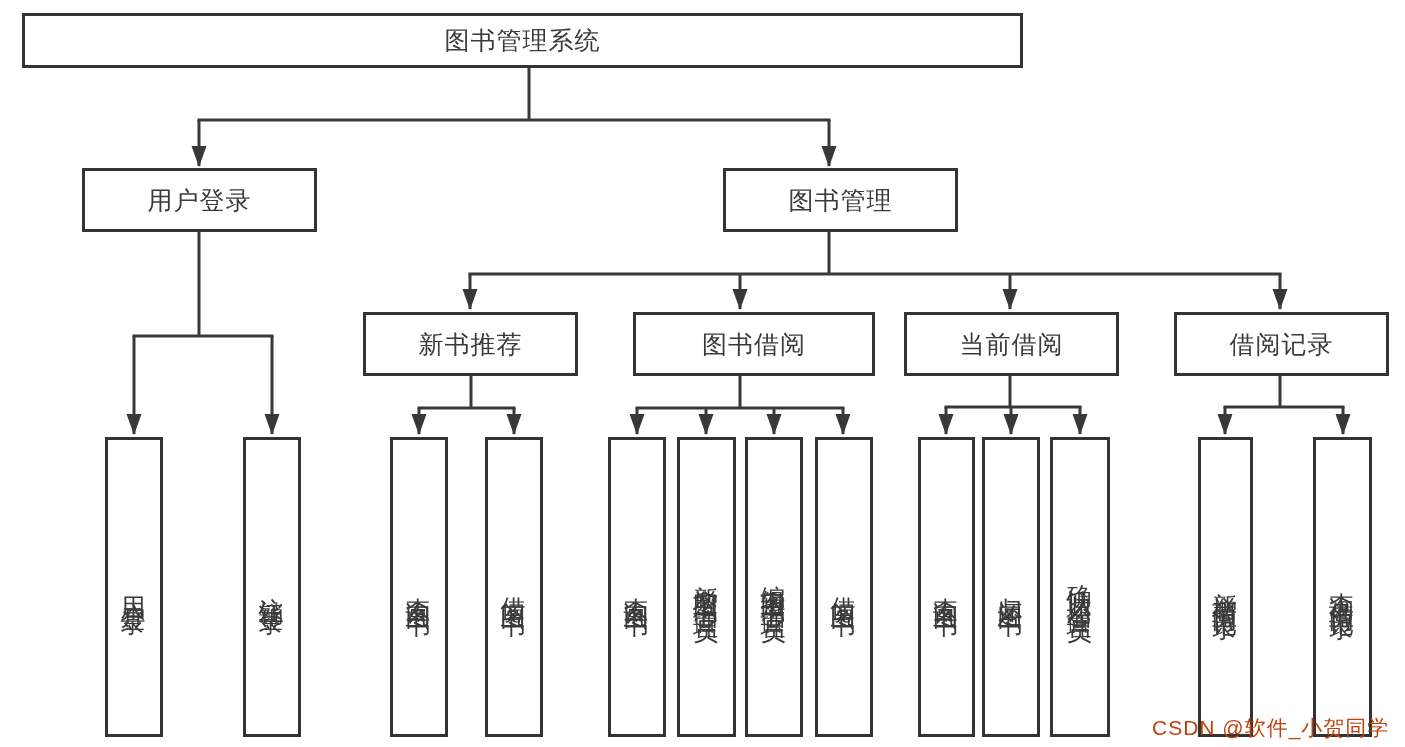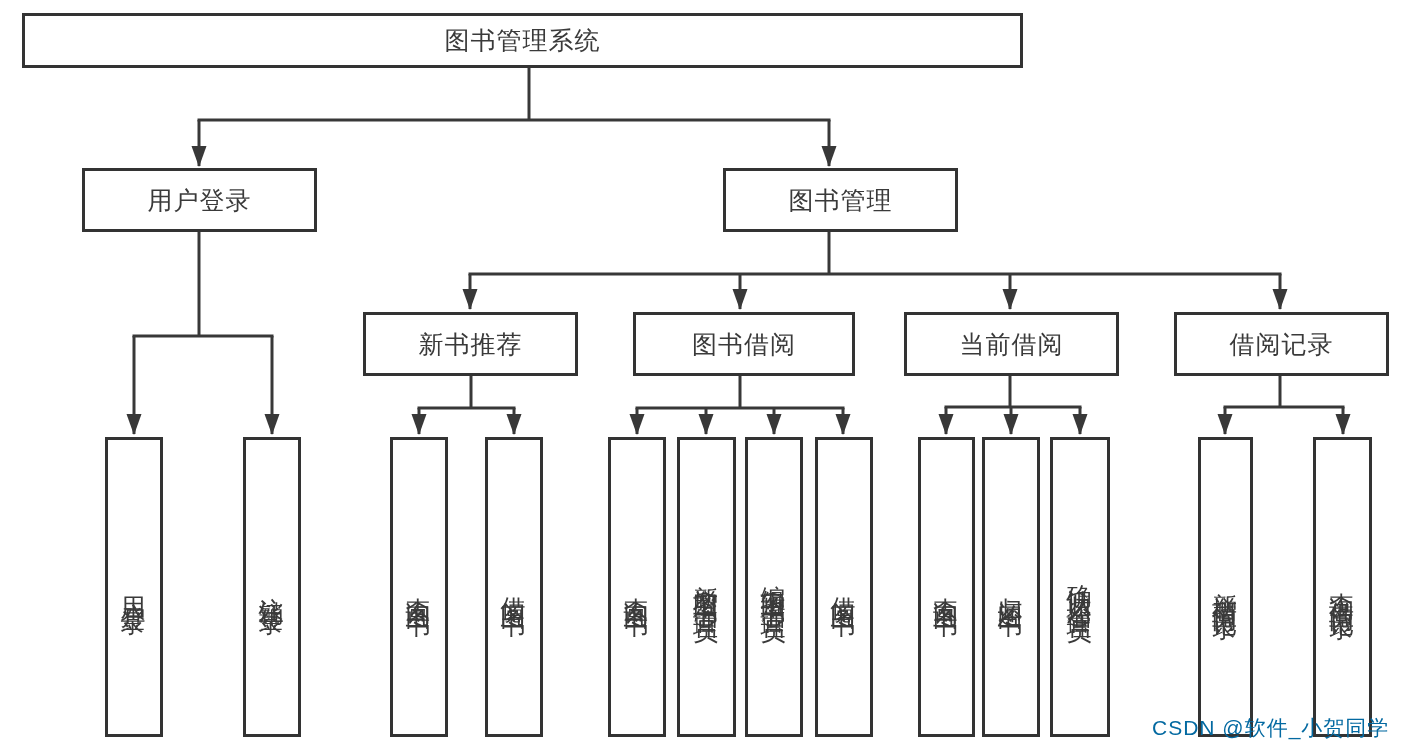--- a/index.html
+++ b/index.html
@@ -25,21 +25,21 @@
     box-sizing:border-box;
     background:#ffffff;
     border:3px solid #333333;
     display:flex;align-items:center;justify-content:center;
     writing-mode:vertical-lr;text-orientation:mixed;
     font-size:25px;color:#3a3a3a;letter-spacing:5px;
     z-index:1;
   }
   .watermark{
     position:absolute;left:1152px;top:714px;
-    font-size:21px;color:#0369a1;letter-spacing:1px;
+    font-size:21px;color:#c2410c;letter-spacing:1px;
     z-index:3;white-space:nowrap;
   }
 </style>
 </head>
 <body>
 
 <div id="stage">
 
   <svg id="connectors" width="1405" height="747" viewBox="0 0 1405 747">
     <defs>
@@ -110,21 +110,21 @@
   <div class="hbox" style="left:82px;top:168px;width:235px;height:64px;">
     <span>用户登录</span>
   </div>
   <div class="hbox" style="left:711px;top:168px;width:235px;height:64px;margin-left:12px;">
     <span>图书管理</span>
   </div>
 
   <div class="hbox" style="left:363px;top:312px;width:215px;height:64px;text-align:center;">
     <span>新书推荐</span>
   </div>
-  <div class="hbox" style="left:633px;top:312px;width:222px;height:64px;">
+  <div class="hbox" style="left:633px;top:312px;width:242px;height:64px;">
     <span>图书借阅</span>
   </div>
   <div class="hbox" style="left:1174px;top:312px;width:215px;height:64px;">
     <span>借阅记录</span>
   </div>
   <div class="hbox" style="left:904px;top:312px;width:215px;height:64px;">
     <span>当前借阅</span>
   </div>
 
   <div class="vbox" style="left:105px;top:437px;width:58px;height:300px;">

